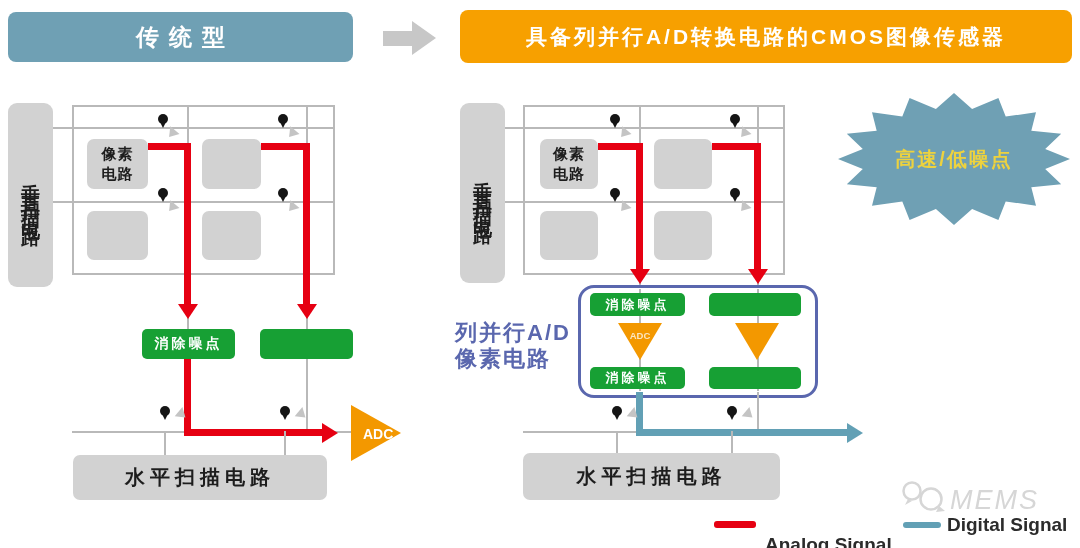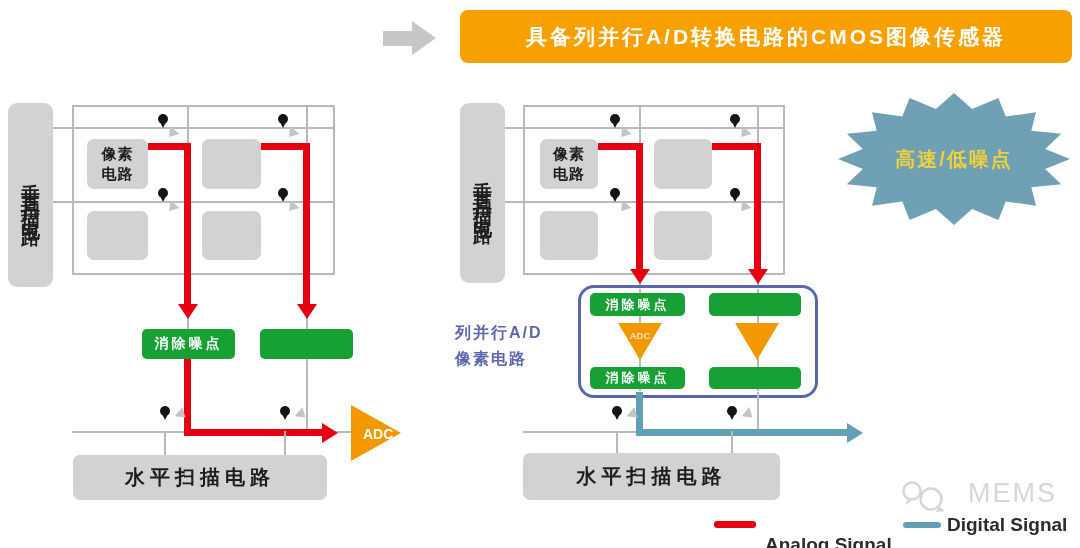--- a/index.html
+++ b/index.html
@@ -41,35 +41,36 @@
   
   .dot{width:10px;height:10px;background:#151515;border-radius:50%;}
   .dot::after{content:'';position:absolute;left:2px;top:8px;width:0;height:0;border-left:3px solid transparent;border-right:3px solid transparent;border-top:6px solid #151515;}
   .chev{width:0;height:0;border-left:6px solid transparent;border-right:6px solid transparent;border-top:9px solid #c4c4c4;}
   .chev-dl{transform:rotate(40deg);}
   .chev-dr{transform:rotate(-50deg);}
   
   .gbox{background:var(--green);border-radius:5px;display:flex;align-items:center;justify-content:center;color:#fff;font-weight:bold;font-size:14px;letter-spacing:3px;}
   
   .bluebox{background:#fff;border:3px solid var(--blue);border-radius:16px;}
-  .blocklabel{color:var(--blue);font-weight:bold;font-size:16px;line-height:26px;letter-spacing:2px;}
+  .blocklabel{color:var(--blue);font-weight:bold;font-size:22px;line-height:26px;letter-spacing:2px;}
   
   .badge-text{display:flex;align-items:center;justify-content:center;color:var(--badge-text);font-weight:bold;font-size:20px;letter-spacing:2px;}
   
   .leg-dash{height:7px;border-radius:3px;}
   .leg-label{font-size:19px;font-weight:bold;color:#2b2b2b;}
   
-  .wm{display:flex;align-items:flex-start;gap:18px;color:#d0d0d0;}
+  .wm{display:flex;align-items:flex-end;gap:0;color:#d0d0d0;font-style:italic;}
   .wm-text{font-size:27px;letter-spacing:2px;color:#d6d6d6;}
 </style>
 </head>
 <body>
 
 <div id="stage">
 
+  <div class="abs hdr hdr-left">传统型</div>
   <div class="abs big-arrow-shaft"></div>
   <div class="abs big-arrow-head"></div>
   <div class="abs hdr hdr-right">具备列并行A/D转换电路的CMOS图像传感器</div>
 
   <div>
 
     <div class="abs hline" style="left:53px;top:127px;width:280px;"></div>
     <div class="abs hline" style="left:53px;top:201px;width:280px;"></div>
 
     <div class="abs vline" style="left:187px;top:106px;height:326px;"></div>

